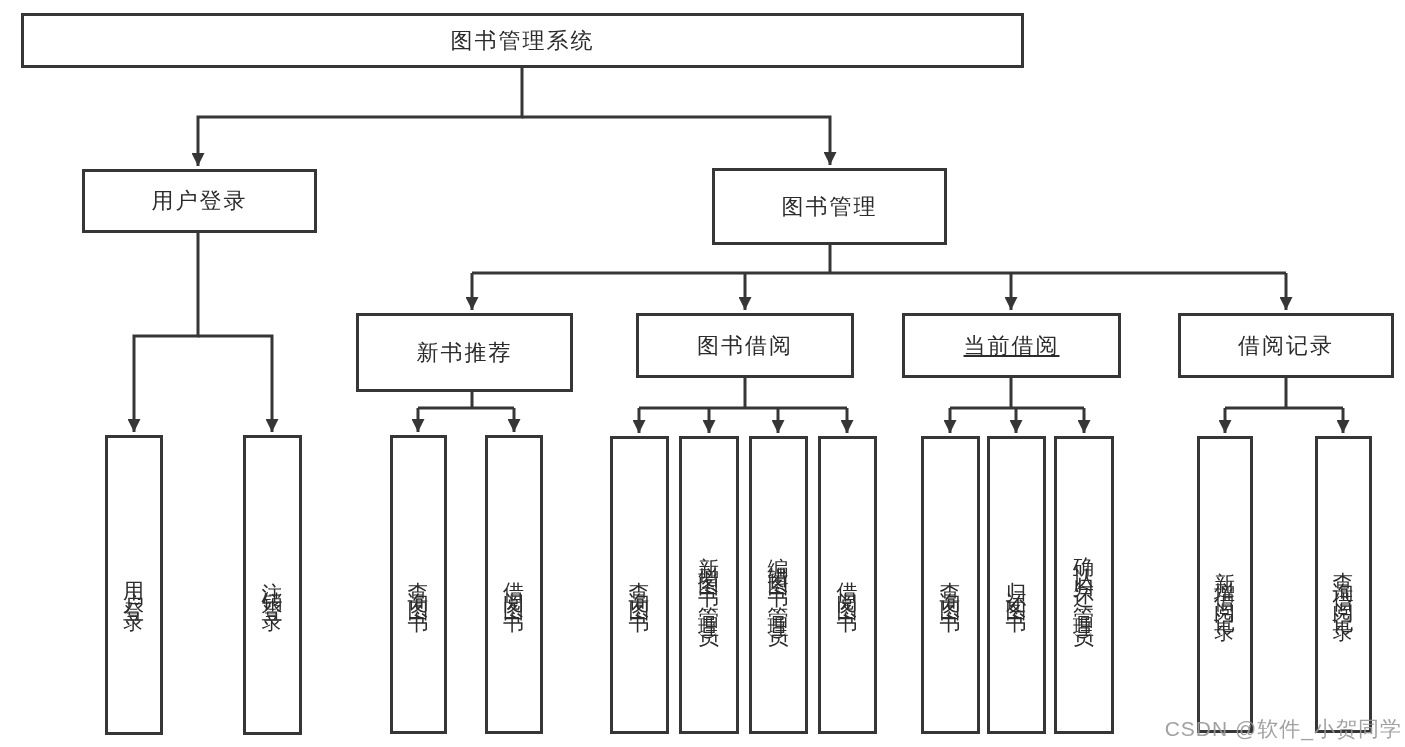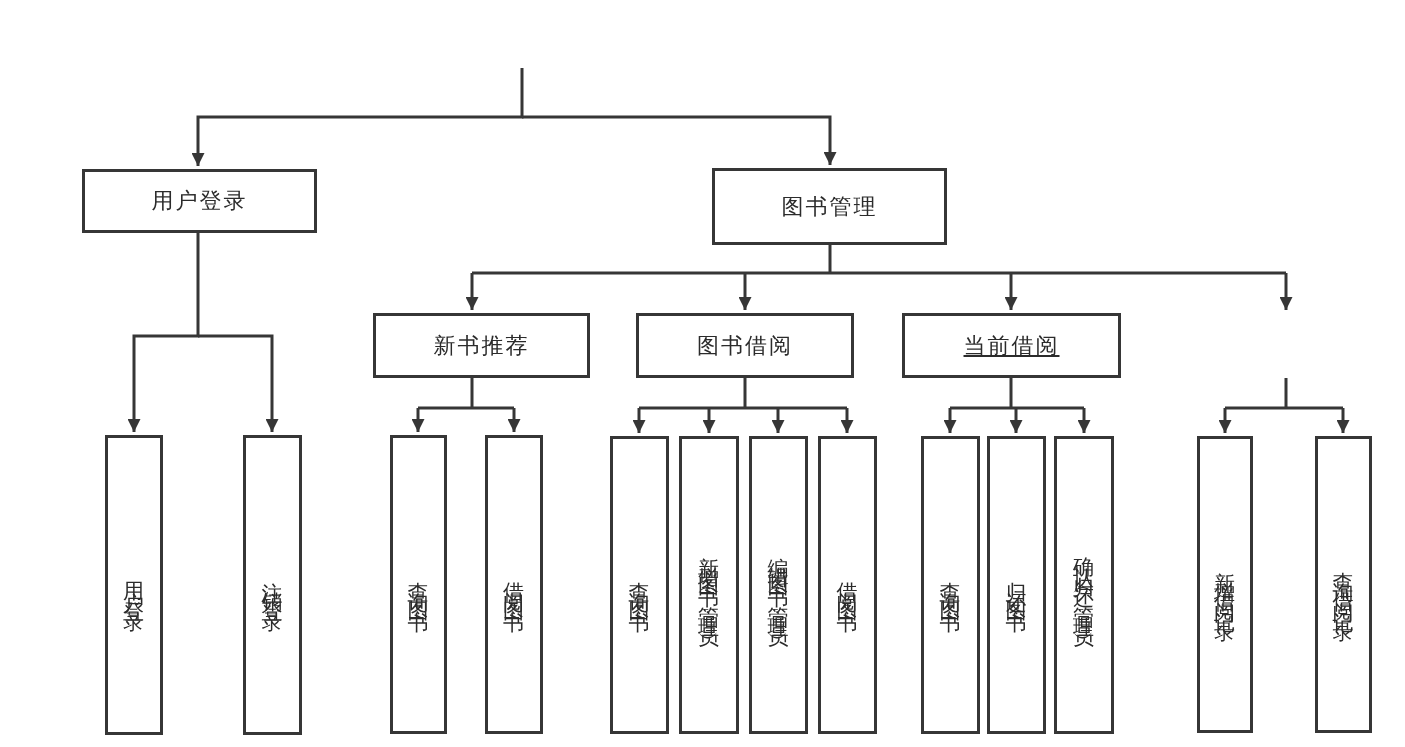--- a/index.html
+++ b/index.html
@@ -80,36 +80,42 @@
       <path d="M950 408 L950 433" marker-end="url(#arr)"></path>
       <path d="M1016 408 L1016 433" marker-end="url(#arr)"></path>
       <path d="M1084 408 L1084 433" marker-end="url(#arr)"></path>
 
       <path d="M1286 378 L1286 408 M1225 408 L1343 408"></path>
       <path d="M1225 408 L1225 433" marker-end="url(#arr)"></path>
       <path d="M1343 408 L1343 433" marker-end="url(#arr)"></path>
     </g>
   </svg>
 
+  <div class="node hnode" style="left:21px;top:13px;width:1003px;height:55px;">
+    <span>图书管理系统</span>
+  </div>
 
   <div class="node hnode" style="left:82px;top:169px;width:235px;height:64px;">
     <span>用户登录</span>
   </div>
   <div class="node hnode" style="left:712px;top:168px;width:235px;height:77px;">
     <span>图书管理</span>
   </div>
 
-  <div class="node hnode" style="left:373px;top:313px;width:217px;height:65px;align-items:center;">
+  <div class="node hnode" style="left:356px;top:313px;width:217px;height:79px;align-items:center;">
     <span>新书推荐</span>
   </div>
   <div class="node hnode" style="left:636px;top:313px;width:218px;height:65px;">
     <span>图书借阅</span>
   </div>
   <div class="node hnode" style="left:902px;top:313px;width:219px;height:65px;text-decoration:underline;">
     <span>当前借阅</span>
+  </div>
+  <div class="node hnode" style="left:1178px;top:313px;width:216px;height:65px;">
+    <span>借阅记录</span>
   </div>
 
   <div class="node vnode" style="left:105px;top:435px;width:58px;height:300px;">
     <span>用户登录</span>
   </div>
   <div class="node vnode" style="left:243px;top:435px;width:59px;height:300px;">
     <span>注销登录</span>
   </div>
 
   <div class="node vnode" style="left:390px;top:435px;width:57px;height:299px;">
@@ -142,14 +148,15 @@
     <span>确认归还（管理员）</span>
   </div>
 
   <div class="node vnode" style="left:1197px;top:436px;width:56px;height:297px;">
     <span>新增借阅记录</span>
   </div>
   <div class="node vnode" style="left:1315px;top:436px;width:57px;height:297px;">
     <span>查询借阅记录</span>
   </div>
 
+  <div id="watermark">CSDN @软件_小贺同学</div>
 
 </div>
 
 </body></html>

